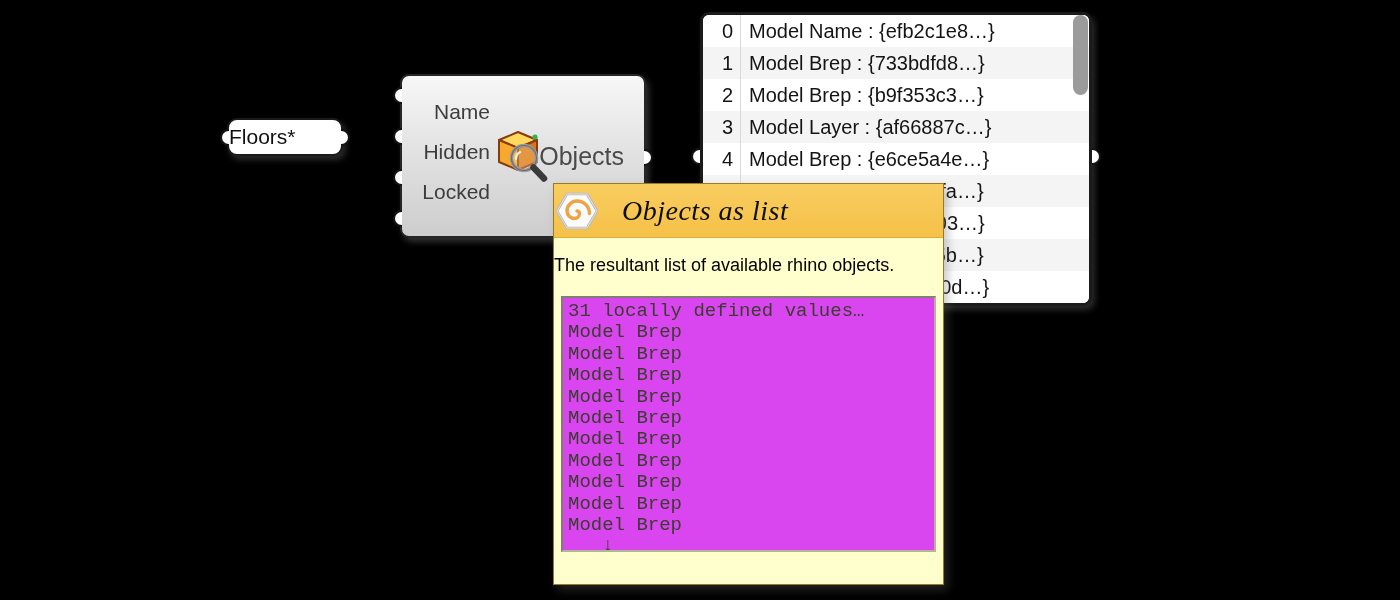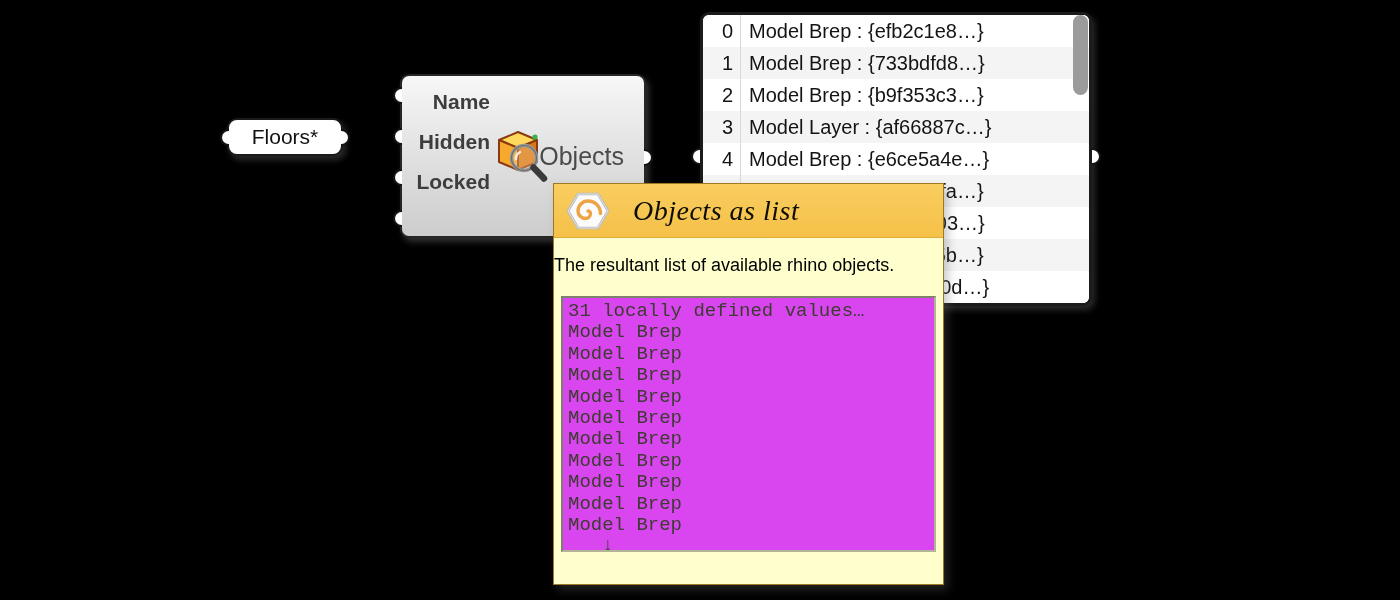--- a/index.html
+++ b/index.html
@@ -7,30 +7,30 @@
               font-family:"Liberation Sans", sans-serif; position:relative; }
 
   
   .conn { position:absolute; width:9px; height:17px; background:#fff; z-index:5; }
   .conn-l { border-radius:9px 0 0 9px; border:2px solid #141414; border-right:none; left:-9px; }
   .conn-r { border-radius:0 9px 9px 0; border:2px solid #141414; border-left:none; right:-9px; }
 
   
   .param-node { position:absolute; left:227px; top:118px; width:116px; height:38px;
     background:#fff; border:2.5px solid #1a1a1a; border-radius:10px;
-    display:flex; align-items:center; justify-content:center;
+    display:flex; align-items:center; 
     font-size:21px; color:#111; box-shadow:3px 4px 6px rgba(120,120,120,0.35); z-index:2; }
 
   
   .component { position:absolute; left:400px; top:74px; width:246px; height:164px;
     background:linear-gradient(180deg,#f7f7f7 0%,#e3e3e3 45%,#cdcdcd 100%);
     border:2.5px solid #262626; border-radius:9px;
     box-shadow:3px 4px 6px rgba(120,120,120,0.4); z-index:2; }
-  .comp-inputs { position:absolute; left:0; top:6px; width:90px; height:100%;
-    display:grid; grid-template-rows:repeat(4,1fr);font-weight:bold; }
+  .comp-inputs { position:absolute; left:0; top:16px; width:90px; height:100%;
+    display:grid; grid-template-rows:repeat(4,1fr); }
   .comp-input-label { display:flex; align-items:center; justify-content:flex-end;
     font-size:21px; color:#3d3d3d; padding-right:2px; }
   .comp-output-label { position:absolute; right:20px; top:50%; transform:translateY(-50%);
     font-size:25px; color:#4a4a4a; }
   .comp-icon { position:absolute; left:86px; top:50px; width:60px; height:62px; }
 
   
   .panel { position:absolute; left:700px; top:12px; width:392px; height:294px; z-index:1; }
   .panel-clip { width:100%; height:100%; background:#fff; border:3px solid #1b1b1b;
     border-radius:9px; overflow:hidden; box-shadow:3px 4px 6px rgba(120,120,120,0.35);
@@ -43,21 +43,21 @@
     align-items:center; justify-content:flex-end; }
   .row-value { padding-left:8px; white-space:nowrap; }
   .scroll-thumb { position:absolute; right:4px; top:3px; width:15px; height:80px;
     background:#9b9b9b; border-radius:8px; z-index:4; }
 
   
   .tooltip { position:absolute; left:553px; top:183px; width:391px; height:402px;
     background:#ffffcd; border:1px solid #9c7a22; z-index:10;
     box-shadow:4px 5px 9px rgba(100,100,100,0.35); }
   .tooltip-header { height:54px; background:linear-gradient(180deg,#f9cd60 0%,#f5c148 100%);
-    border-bottom:1px solid #e0ac35; display:flex; align-items:center; padding-left:11px; }
+    border-bottom:1px solid #e0ac35; display:flex; align-items:center; }
   .tooltip-title { font-family:"Liberation Serif", serif; font-style:italic;
     font-size:28px; color:#0d0d00; margin-left:22px; letter-spacing:0.5px; }
   .tooltip-desc { height:54px; display:flex; align-items:center; 
     font-size:18px; color:#000; }
   .tooltip-content { margin:4px 7px; height:256px; background:#d946ef;
     border:2px solid #7f7f6d; border-right-color:#b3b396; border-bottom-color:#b3b396;
     padding:3px 0 0 5px; overflow:hidden; }
   .mono-line { font-family:"Liberation Mono", monospace; font-size:19px;
     line-height:21.4px; color:#3c3c30; white-space:pre; }
 </style>
@@ -98,21 +98,21 @@
 
   <div class="comp-output-label">Objects</div>
 </div>
 
 <div class="panel">
   <span class="conn conn-l" style="top:136px;"></span>
   <span class="conn conn-r" style="top:136px;"></span>
   <div class="panel-clip">
     <div class="panel-row">
         <span class="row-index">0</span>
-        <span class="row-value">Model Brep : {efb2c1e8…}</span>
+        <span class="row-value">Model Name : {efb2c1e8…}</span>
       </div>
     <div class="panel-row">
         <span class="row-index">1</span>
         <span class="row-value">Model Brep : {733bdfd8…}</span>
       </div>
     <div class="panel-row">
         <span class="row-index">2</span>
         <span class="row-value">Model Brep : {b9f353c3…}</span>
       </div>
     <div class="panel-row">

